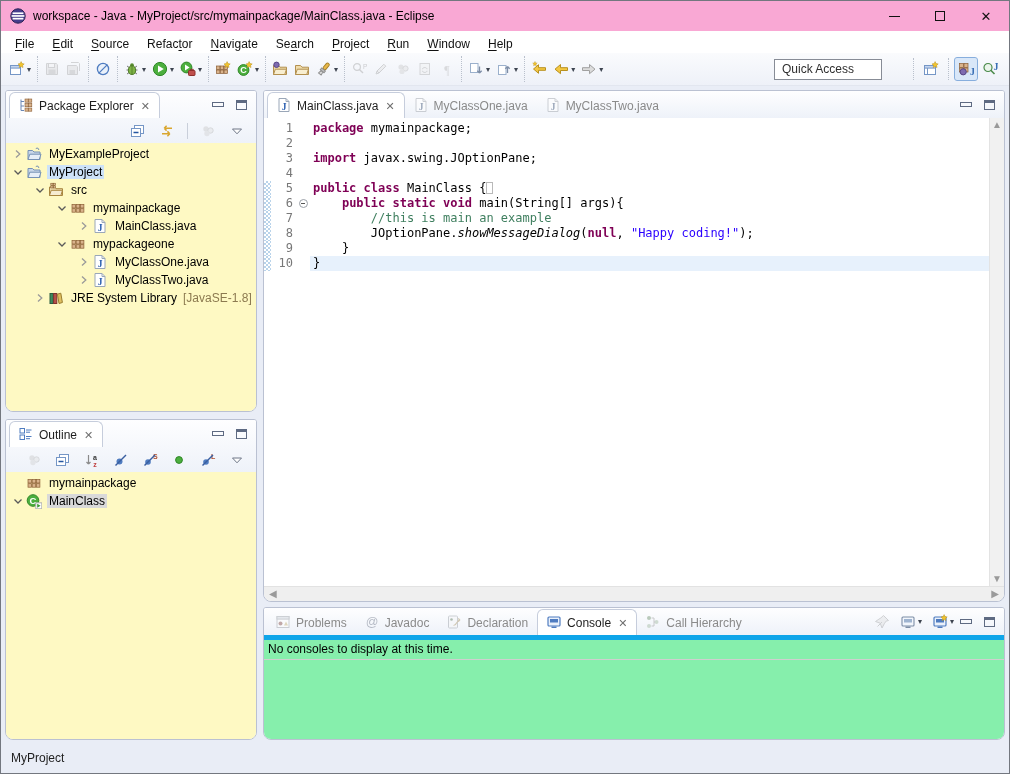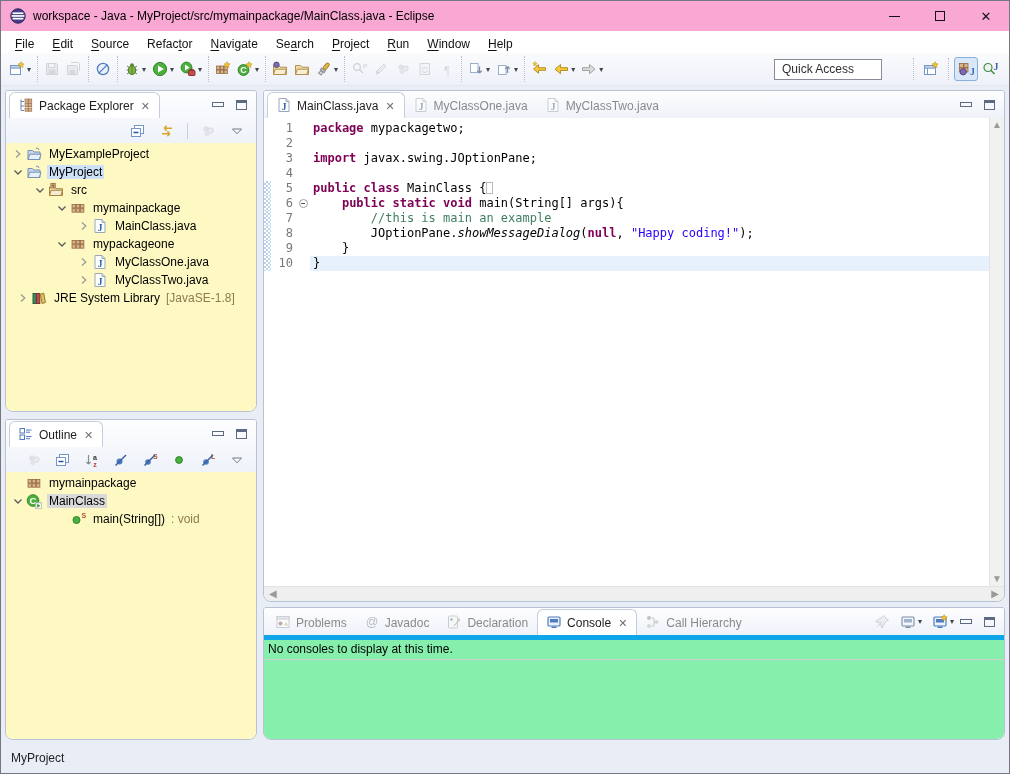--- a/index.html
+++ b/index.html
@@ -604,21 +604,21 @@
                 </svg></span>
               <span class="icon t-icon">
                 <svg viewBox="0 0 16 16">
                   <path d="M3 1.5h7l3 3v10H3z" fill="#fff" stroke="#9aa7b8"></path>
                   <path d="M10 1.5v3h3" fill="none" stroke="#9aa7b8"></path>
                   <text x="8" y="12.5" font-size="9.5" font-weight="bold" fill="#2b5fb0" text-anchor="middle" font-family="serif">J</text>
                 </svg>
               </span>
               <span class="t-label">MyClassTwo.java</span>
             </div>
-            <div class="tree-row" style="padding-left: 9px;">
+            <div class="tree-row" style="padding-left: 26px;">
               <span class="chev"><svg viewBox="0 0 16 16">
                   <path d="M6 4.5L9.8 8 6 11.5" stroke="#9a9a9a" stroke-width="1.3" fill="none"></path>
                 </svg></span>
               <span class="icon t-icon">
                 <svg viewBox="0 0 16 16">
                   <rect x="2" y="3.5" width="3.2" height="10" fill="#3f8a5f" stroke="#2a5e40"></rect>
                   <rect x="5.6" y="3.5" width="3.2" height="10" fill="#b8504a" stroke="#7e332f"></rect>
                   <path d="M9.4 4.2l3.4-1 1.6 9.3-3.4 1z" fill="#e0c060" stroke="#9a7d2e"></path>
                 </svg>
               </span>
@@ -748,31 +748,20 @@
               <span class="icon t-icon">
                 <svg viewBox="0 0 16 16">
                   <circle cx="7" cy="7.5" r="5.8" fill="#4caf3e" stroke="#2f8727"></circle>
                   <text x="7" y="11" font-size="9.5" font-weight="bold" fill="#fff" text-anchor="middle" font-family="sans-serif">C</text>
                   <rect x="9.8" y="9.8" width="6" height="6" fill="#fff" stroke="#b0b0b0"></rect>
                   <path d="M11.2 10.8v4l3.4-2z" fill="#3f9a35"></path>
                 </svg>
               </span>
               <span class="t-label sel-gray">MainClass</span>
             </div>
-            <div class="tree-row" style="padding-left: 48px;">
-              <span class="chev"></span>
-              <span class="icon t-icon">
-                <svg viewBox="0 0 16 16">
-                  <circle cx="6.5" cy="9" r="3.5" fill="#4caf3e" stroke="#2f8727"></circle>
-                  <text x="11.5" y="7" font-size="7" font-weight="bold" fill="#b05030" font-family="sans-serif">S</text>
-                </svg>
-              </span>
-              <span class="t-label">main(String[])</span>
-              <span class="suffix">: void</span>
-            </div>
           </div>
       </div>
 
     </div>
 
     <div class="right-col">
 
       <div class="view editor-area">
         <div class="view-header">
           <div class="tab-row" id="editor-tabs">
@@ -812,21 +801,21 @@
               <span class="g-vmax"></span>
             </div>
           </div>
         </div>
         <div class="editor-body">
           <div class="code-scroll" id="code-rows">
               <div class="code-row">
                 <span class="rng"></span>
                 <span class="ln">1</span>
                 <span class="fold"></span>
-                <span class="txt"><span class="kw">package</span><span> mypackagetwo;</span></span>
+                <span class="txt"><span class="kw">package</span><span> mymainpackage;</span></span>
               </div>
               <div class="code-row">
                 <span class="rng"></span>
                 <span class="ln">2</span>
                 <span class="fold"></span>
                 <span class="txt"></span>
               </div>
               <div class="code-row">
                 <span class="rng"></span>
                 <span class="ln">3</span>

